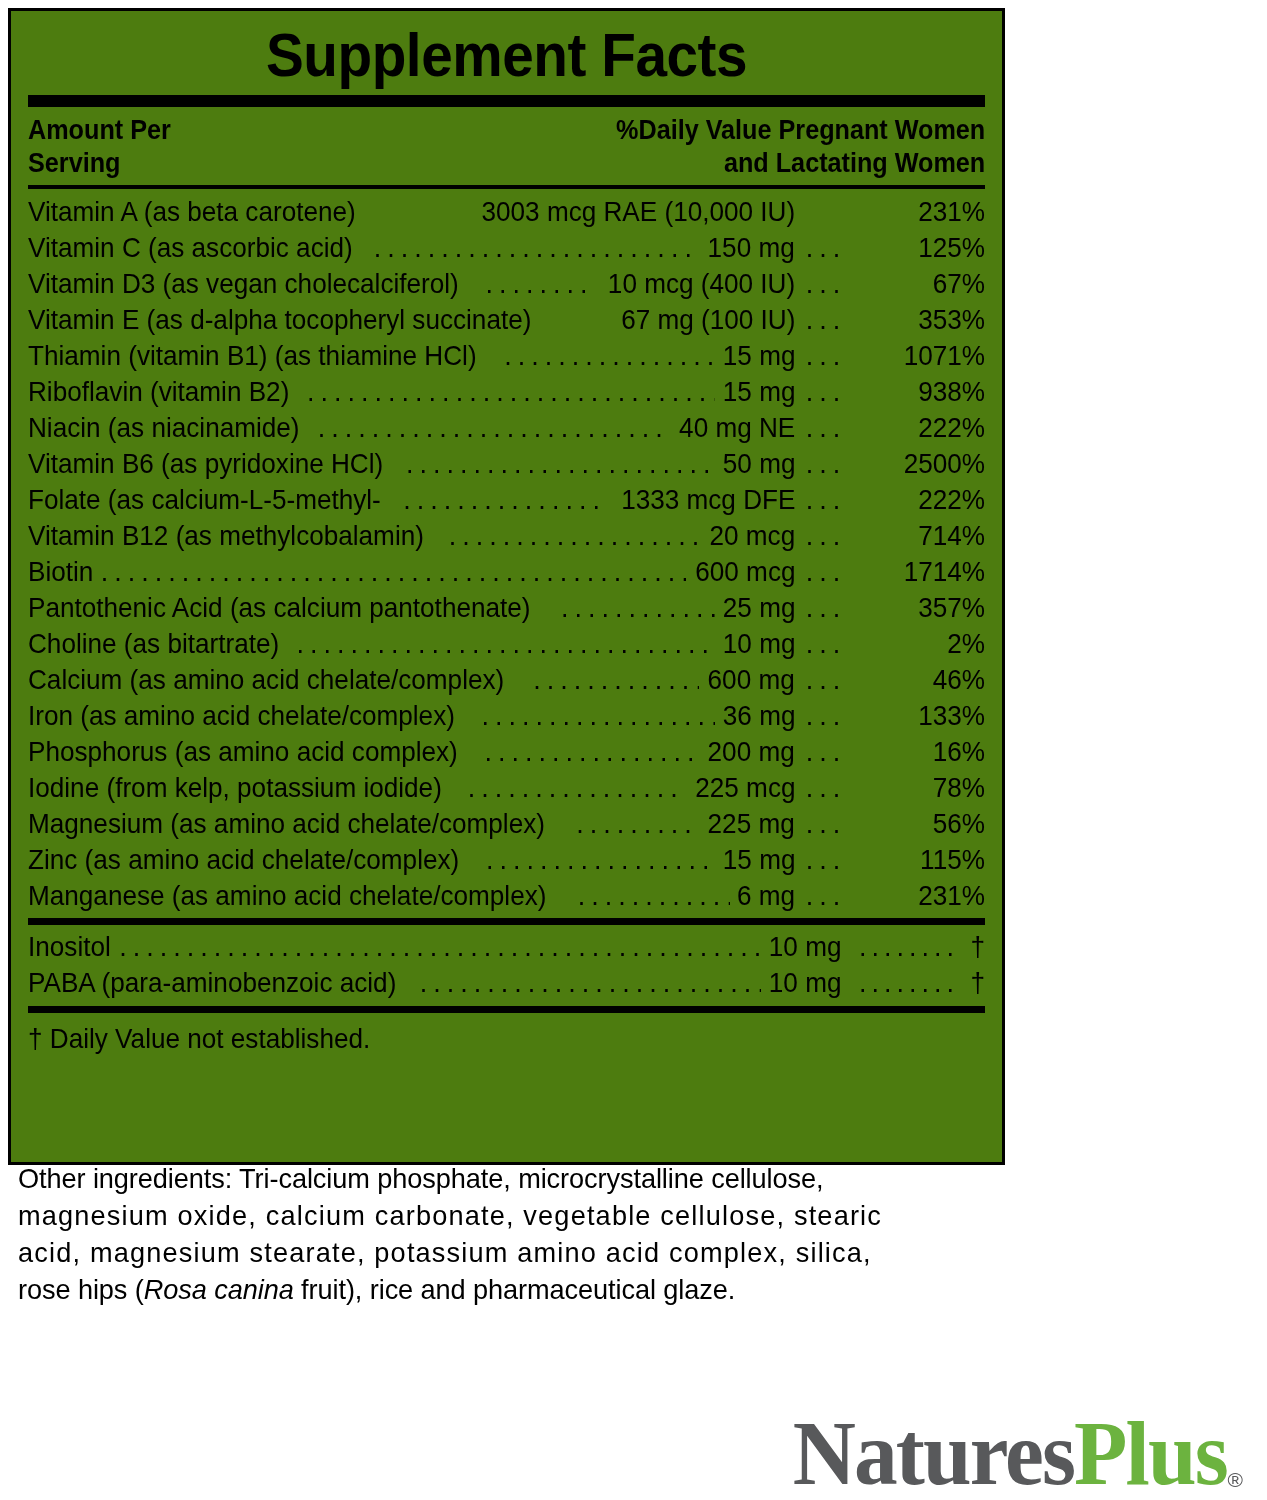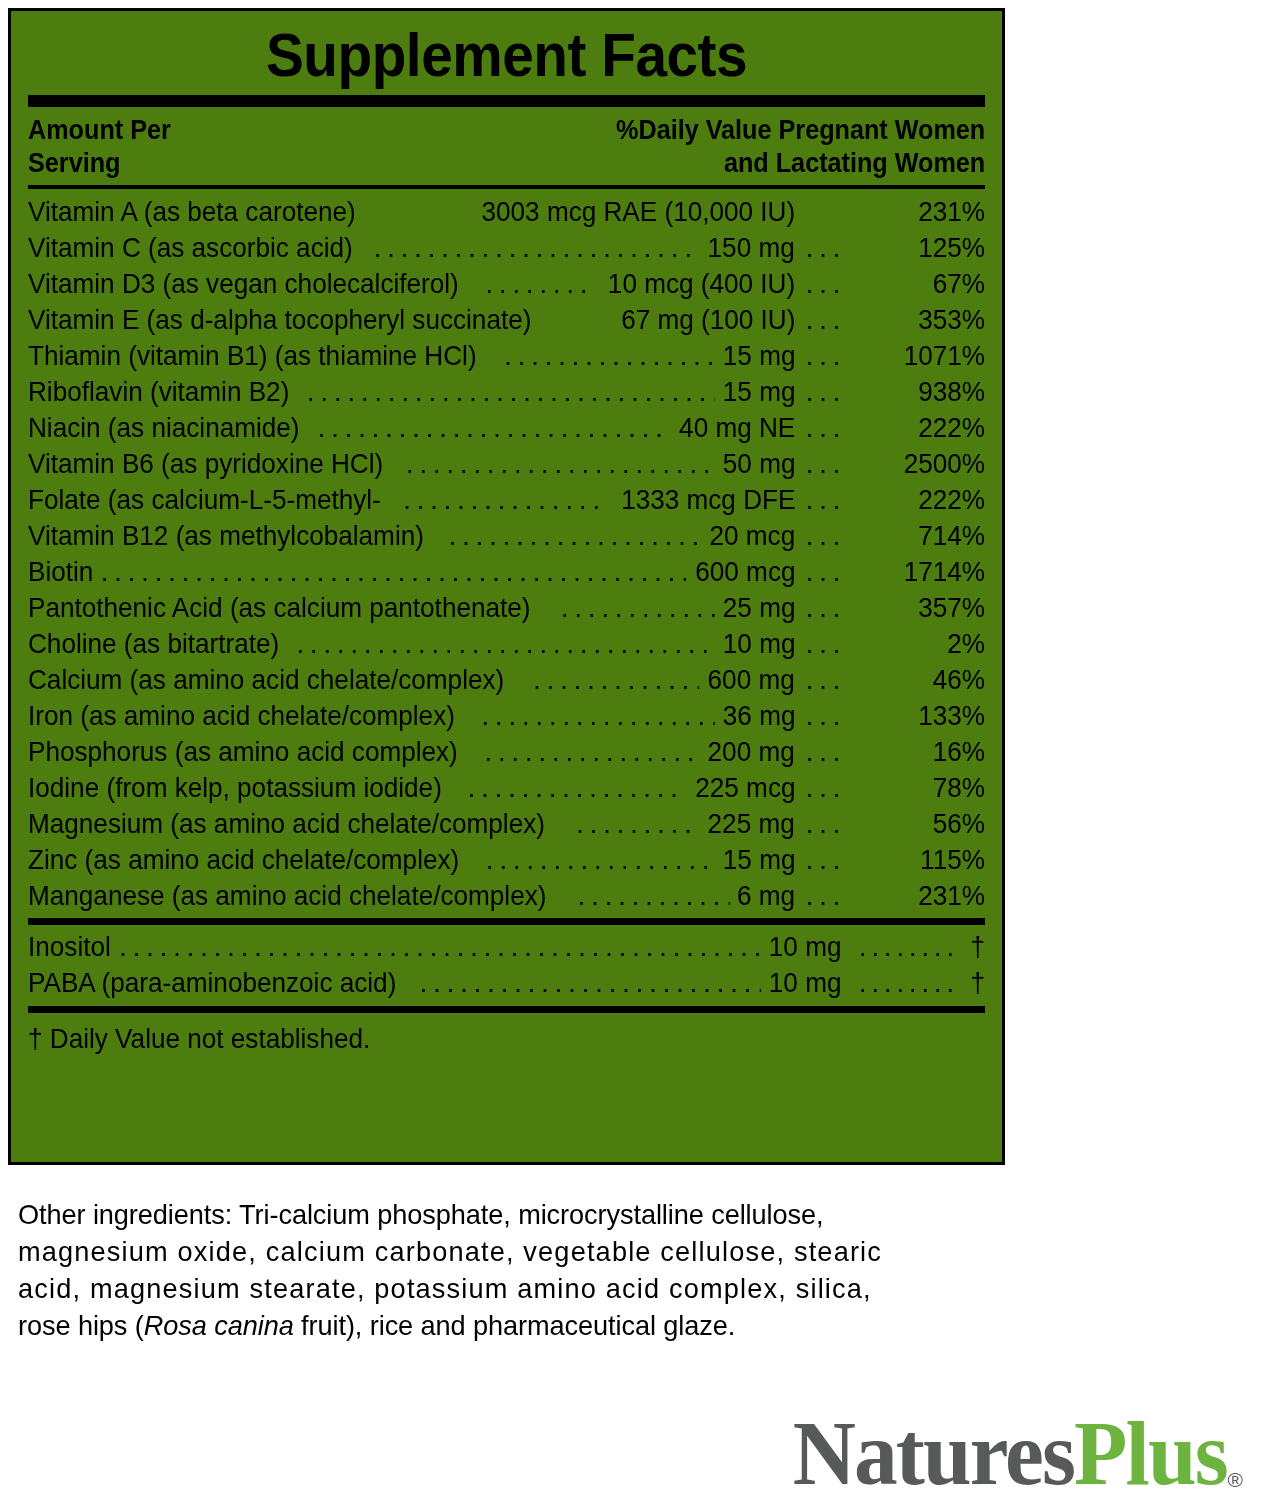--- a/index.html
+++ b/index.html
@@ -170,21 +170,21 @@
     padding-top: 8px;
     transform: scaleX(0.95);
     transform-origin: left center;
     white-space: nowrap;
   }
 
   
   #other-ingredients {
     position: absolute;
     left: 18px;
-    top: 1196px;
+    top: 1160px;
     width: 1000px;
     font-size: 28px;
     line-height: 37px;
     letter-spacing: -0.1px;
   }
   #other-ingredients .oi-line {
     white-space: nowrap;
     transform: scaleX(0.97);
     transform-origin: left center;
   }

